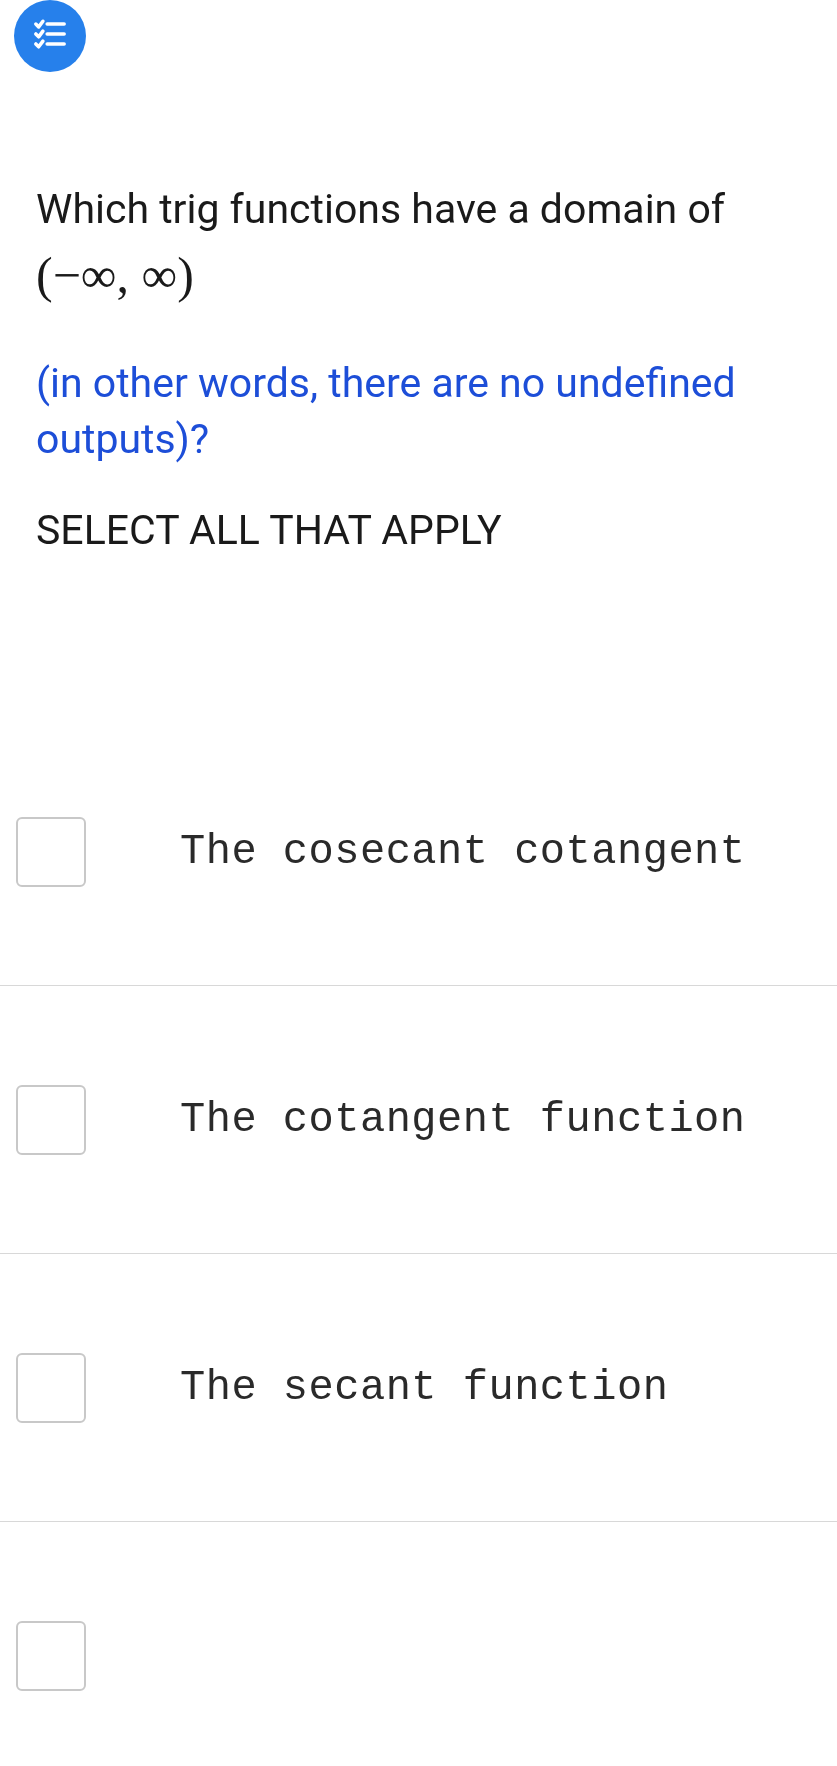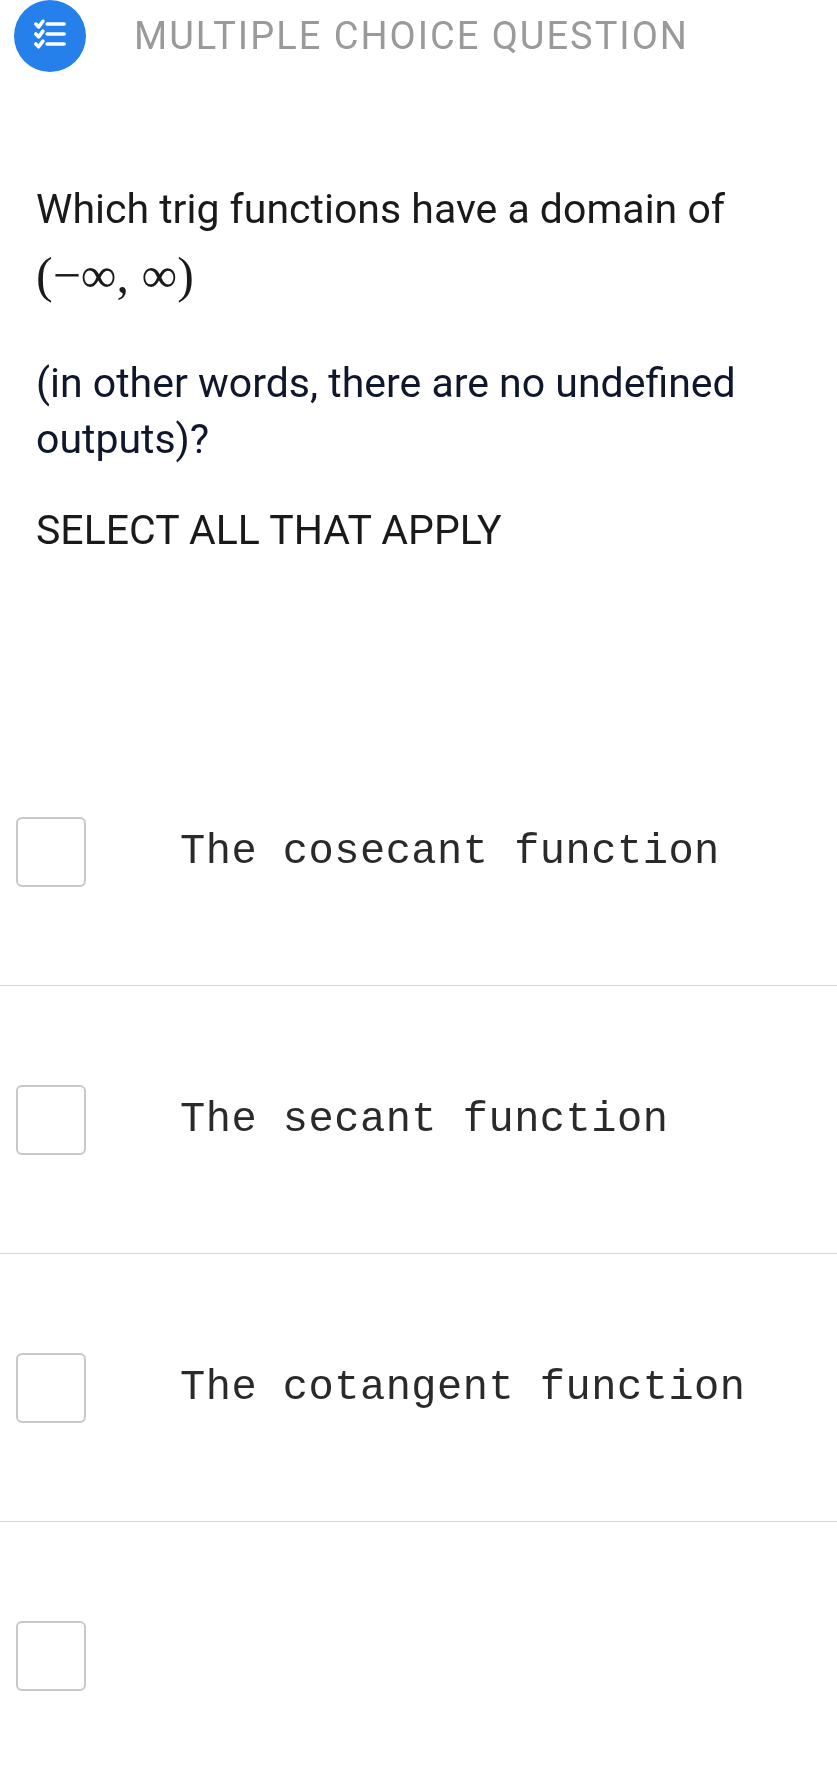--- a/index.html
+++ b/index.html
@@ -53,21 +53,21 @@
     .question-math {
       font-family: "Times New Roman", Times, serif;
       font-size: 50px;
       line-height: 1.3;
       color: #1a1a1a;
       margin-top: 6px;
     }
     .question-line-2 {
       font-size: 41px;
       line-height: 1.35;
-      color: #0f172a;
+      color: #1d4ed8;
       font-weight: 400;
       margin-top: 48px;
     }
     .question-instruction {
       font-size: 41px;
       line-height: 1.35;
       color: #1a1a1a;
       font-weight: 400;
       margin-top: 36px;
     }
@@ -110,39 +110,38 @@
       <svg viewBox="0 0 24 24" fill="none" stroke="#ffffff" stroke-width="2.5" stroke-linecap="round" stroke-linejoin="round">
         <polyline points="2,5 4,7 7,3"></polyline>
         <line x1="10" y1="5" x2="22" y2="5"></line>
         <polyline points="2,12 4,14 7,10"></polyline>
         <line x1="10" y1="12" x2="22" y2="12"></line>
         <polyline points="2,19 4,21 7,17"></polyline>
         <line x1="10" y1="19" x2="22" y2="19"></line>
       </svg>
     </span>
   </div>
-  <div class="header-title">MULTIPLE CHOICE QUESTION</div>
 </div>
 
 <div class="question-block">
   <div class="question-line-1">Which trig functions have a domain of</div>
   <div class="question-math">(−∞, ∞)</div>
   <div class="question-line-2">(in other words, there are no undefined outputs)?</div>
   <div class="question-instruction">SELECT ALL THAT APPLY</div>
 </div>
 
 <div class="options-list">
   <div class="option-row">
     <div class="checkbox"></div>
-    <div class="option-label">The cosecant function</div>
+    <div class="option-label">The cosecant cotangent</div>
+  </div>
+  <div class="option-row">
+    <div class="checkbox"></div>
+    <div class="option-label">The cotangent function</div>
   </div>
   <div class="option-row">
     <div class="checkbox"></div>
     <div class="option-label">The secant function</div>
   </div>
   <div class="option-row">
     <div class="checkbox"></div>
-    <div class="option-label">The cotangent function</div>
-  </div>
-  <div class="option-row">
-    <div class="checkbox"></div>
   </div>
 </div>
 
 </body></html>

